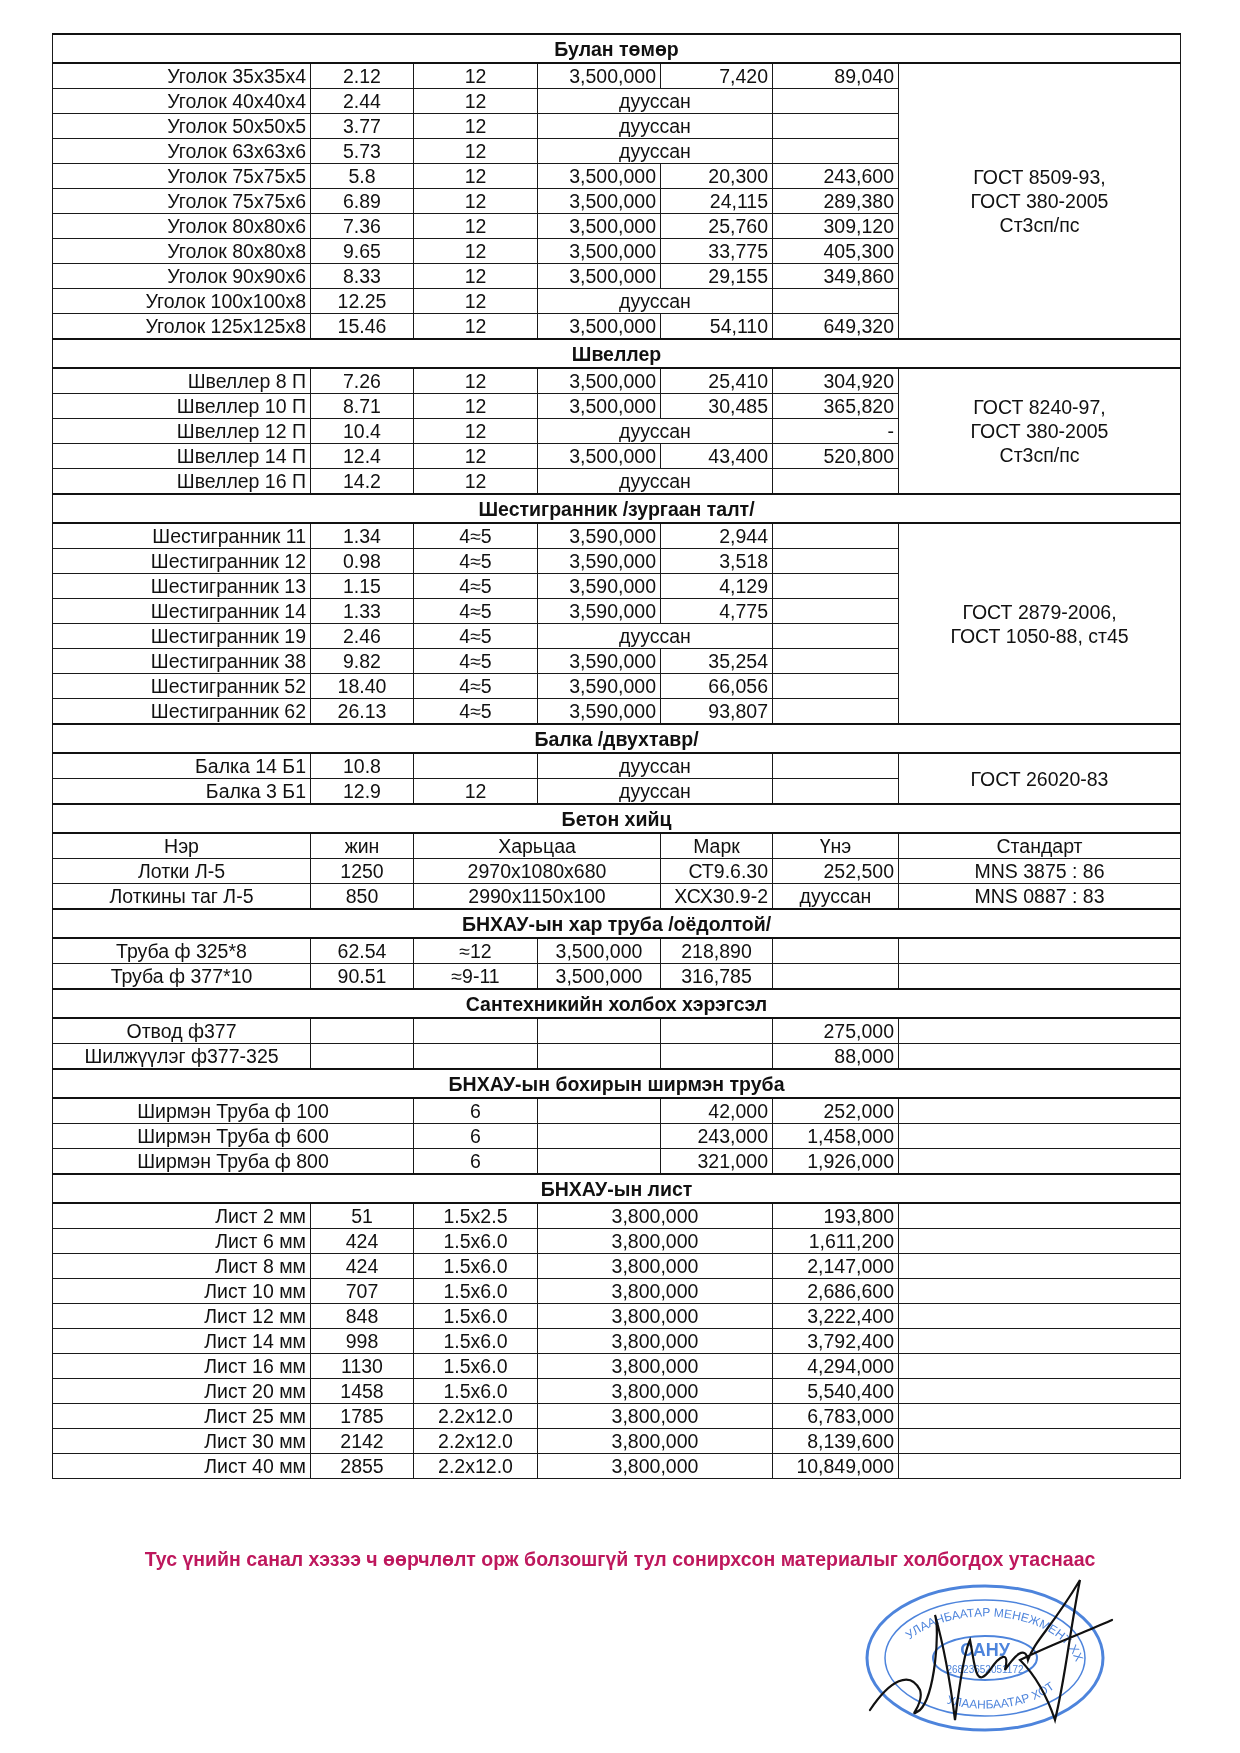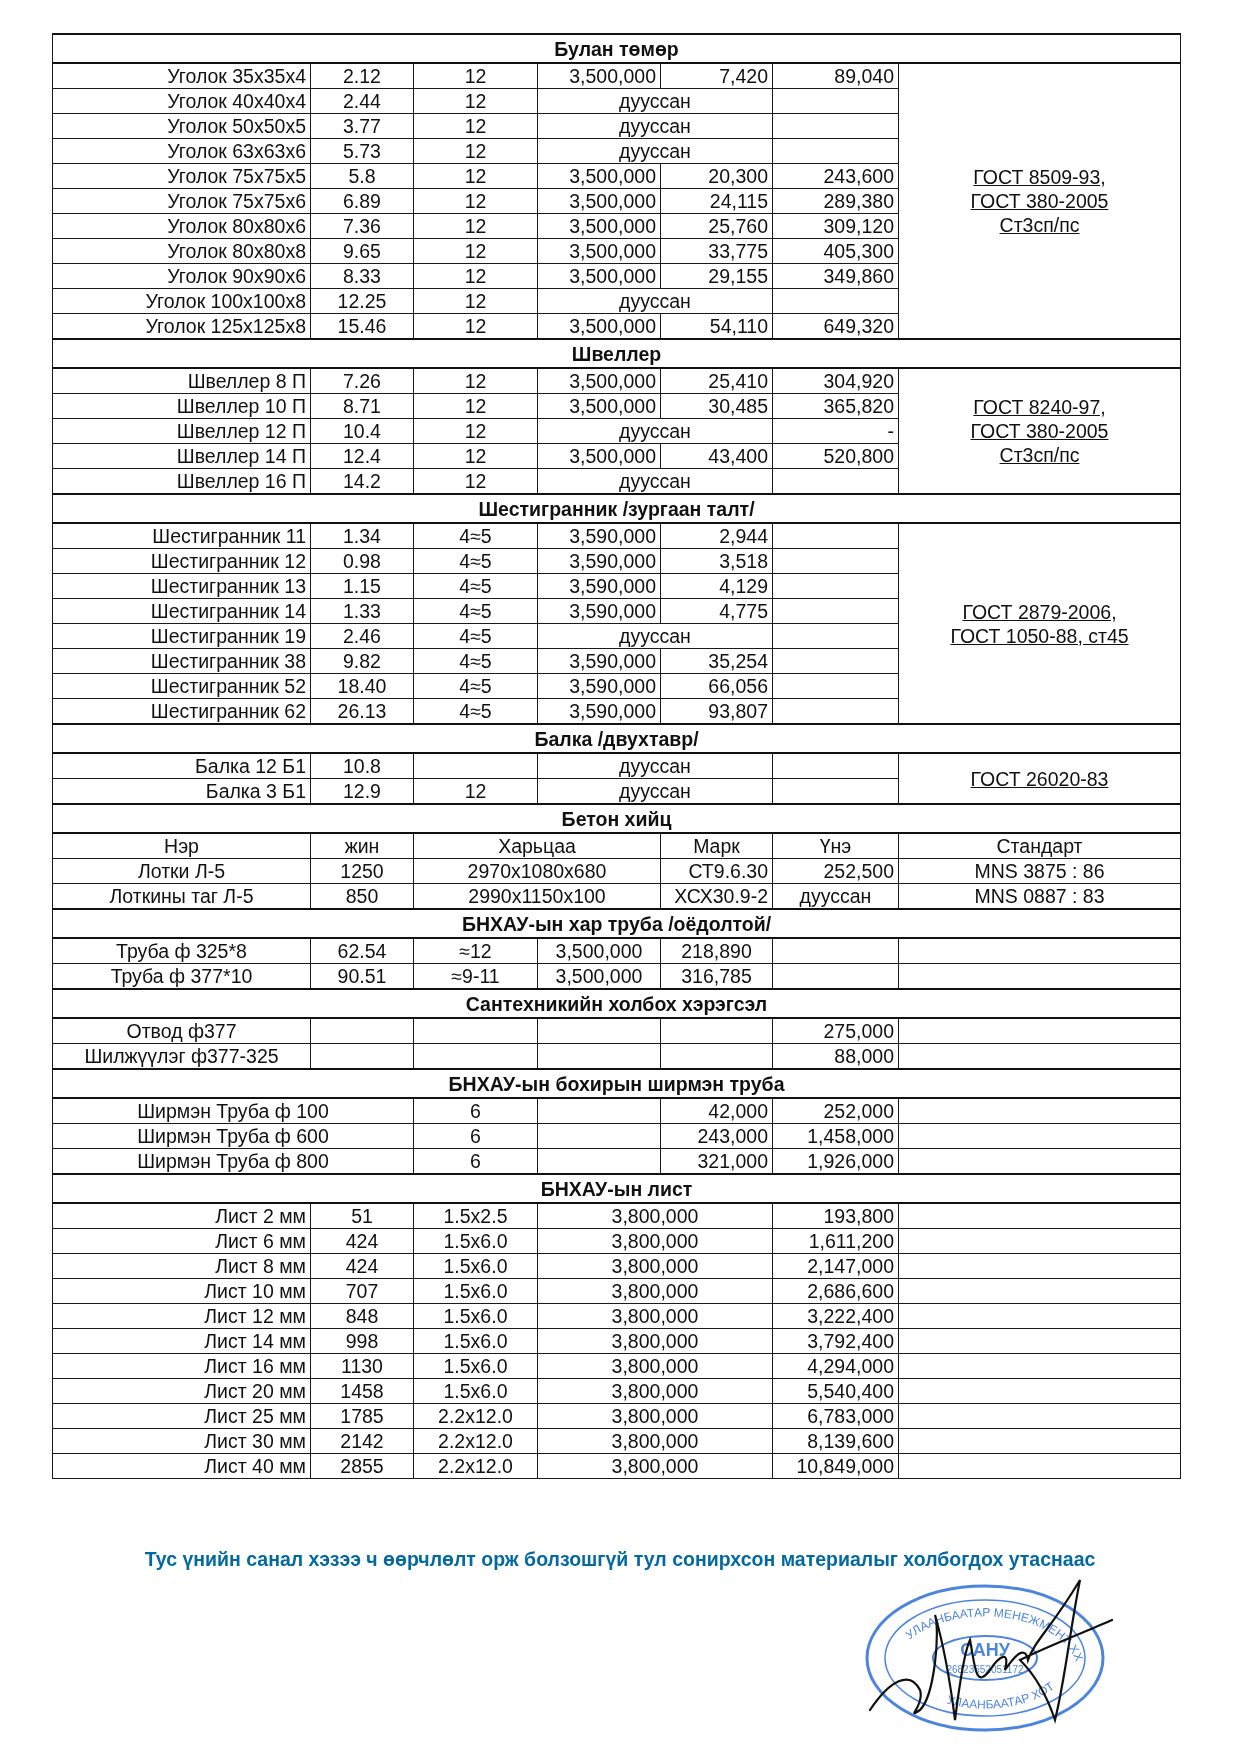--- a/index.html
+++ b/index.html
@@ -4,22 +4,22 @@
 <style>
   html, body { margin:0; padding:0; background:#ffffff; }
   body { width:1240px; height:1753px; position:relative; overflow:hidden; font-family:"Liberation Sans", sans-serif; color:#111; }
   .sheet { position:absolute; left:52px; top:33px; width:1128px; }
   table.price { border-collapse:collapse; width:1128px; table-layout:fixed; font-size:19.5px;padding-left:28px; }
   table.price td { border:1.6px solid #1a1a1a; height:24px; padding:0 4px; line-height:24px; white-space:nowrap; overflow:hidden; }
   table.price tr.section td { font-weight:bold; text-align:center; height:27px; border-top:2.4px solid #111; border-bottom:2.4px solid #111; }
   .l { text-align:right; }
   .c { text-align:center; }
   .r { text-align:right; }
-  .std { text-align:center; line-height:27px; white-space:normal !important; font-size:19.5px;text-decoration:underline; }
-  .footer-note { position:absolute; left:60px; width:1120px; top:1545px; text-align:center; color:#0369a1; font-weight:bold; font-size:19.5px; line-height:29px; }
+  .std { text-align:center; line-height:27px; white-space:normal !important; font-size:19.5px; }
+  .footer-note { position:absolute; left:60px; width:1120px; top:1545px; text-align:center; color:#be185d; font-weight:bold; font-size:19.5px; line-height:29px; }
   .stamp { position:absolute; left:850px; top:1570px; width:270px; height:170px; }
 </style>
 </head>
 <body>
 
 <div class="sheet">
   <table class="price" id="price-table">
     <colgroup>
       <col style="width:258px">
         <col style="width:103px">
@@ -235,21 +235,21 @@
           <td class="c">26.13</td>
           <td class="c">4≈5</td>
           <td class="l">3,590,000</td>
           <td class="r">93,807</td>
           <td class="r"></td>
         </tr>
         <tr class="section">
           <td class="c" colspan="7">Балка /двухтавр/</td>
         </tr>
         <tr>
-          <td class="l">Балка 12 Б1</td>
+          <td class="l">Балка 14 Б1</td>
           <td class="c">10.8</td>
           <td class="c"></td>
           <td class="c" colspan="2">дууссан</td>
           <td class="r"></td>
           <td class="std" rowspan="2">
             <div>ГОСТ 26020-83</div>
           </td>
         </tr>
         <tr>
           <td class="l">Балка 3 Б1</td>

